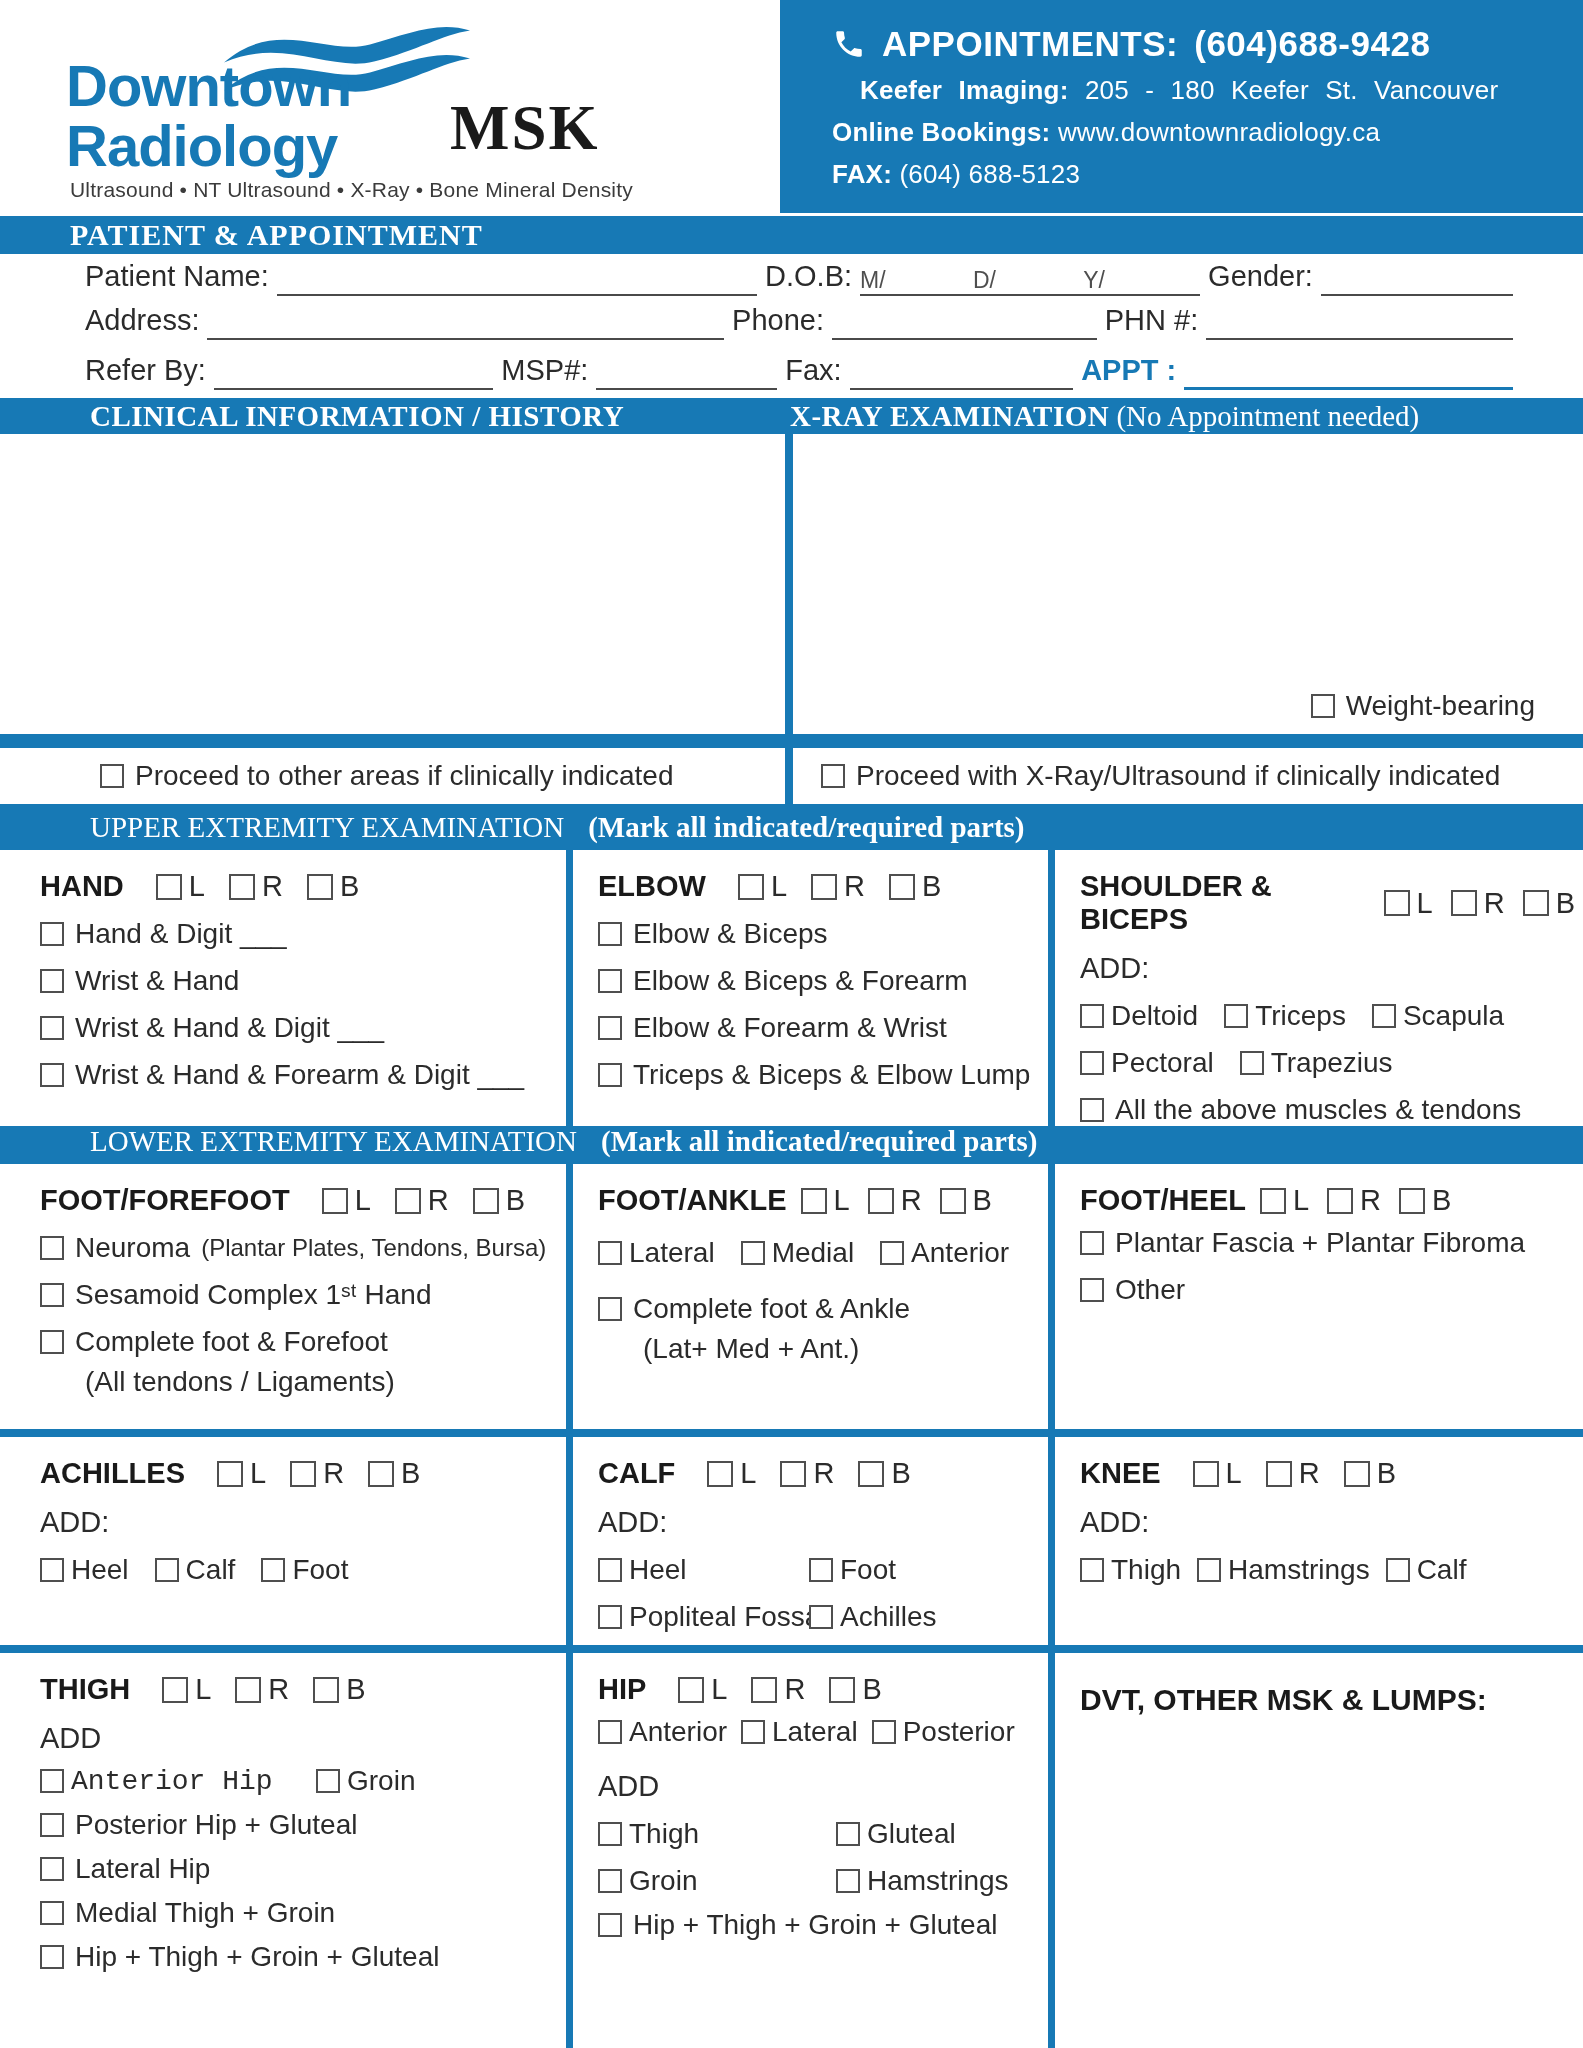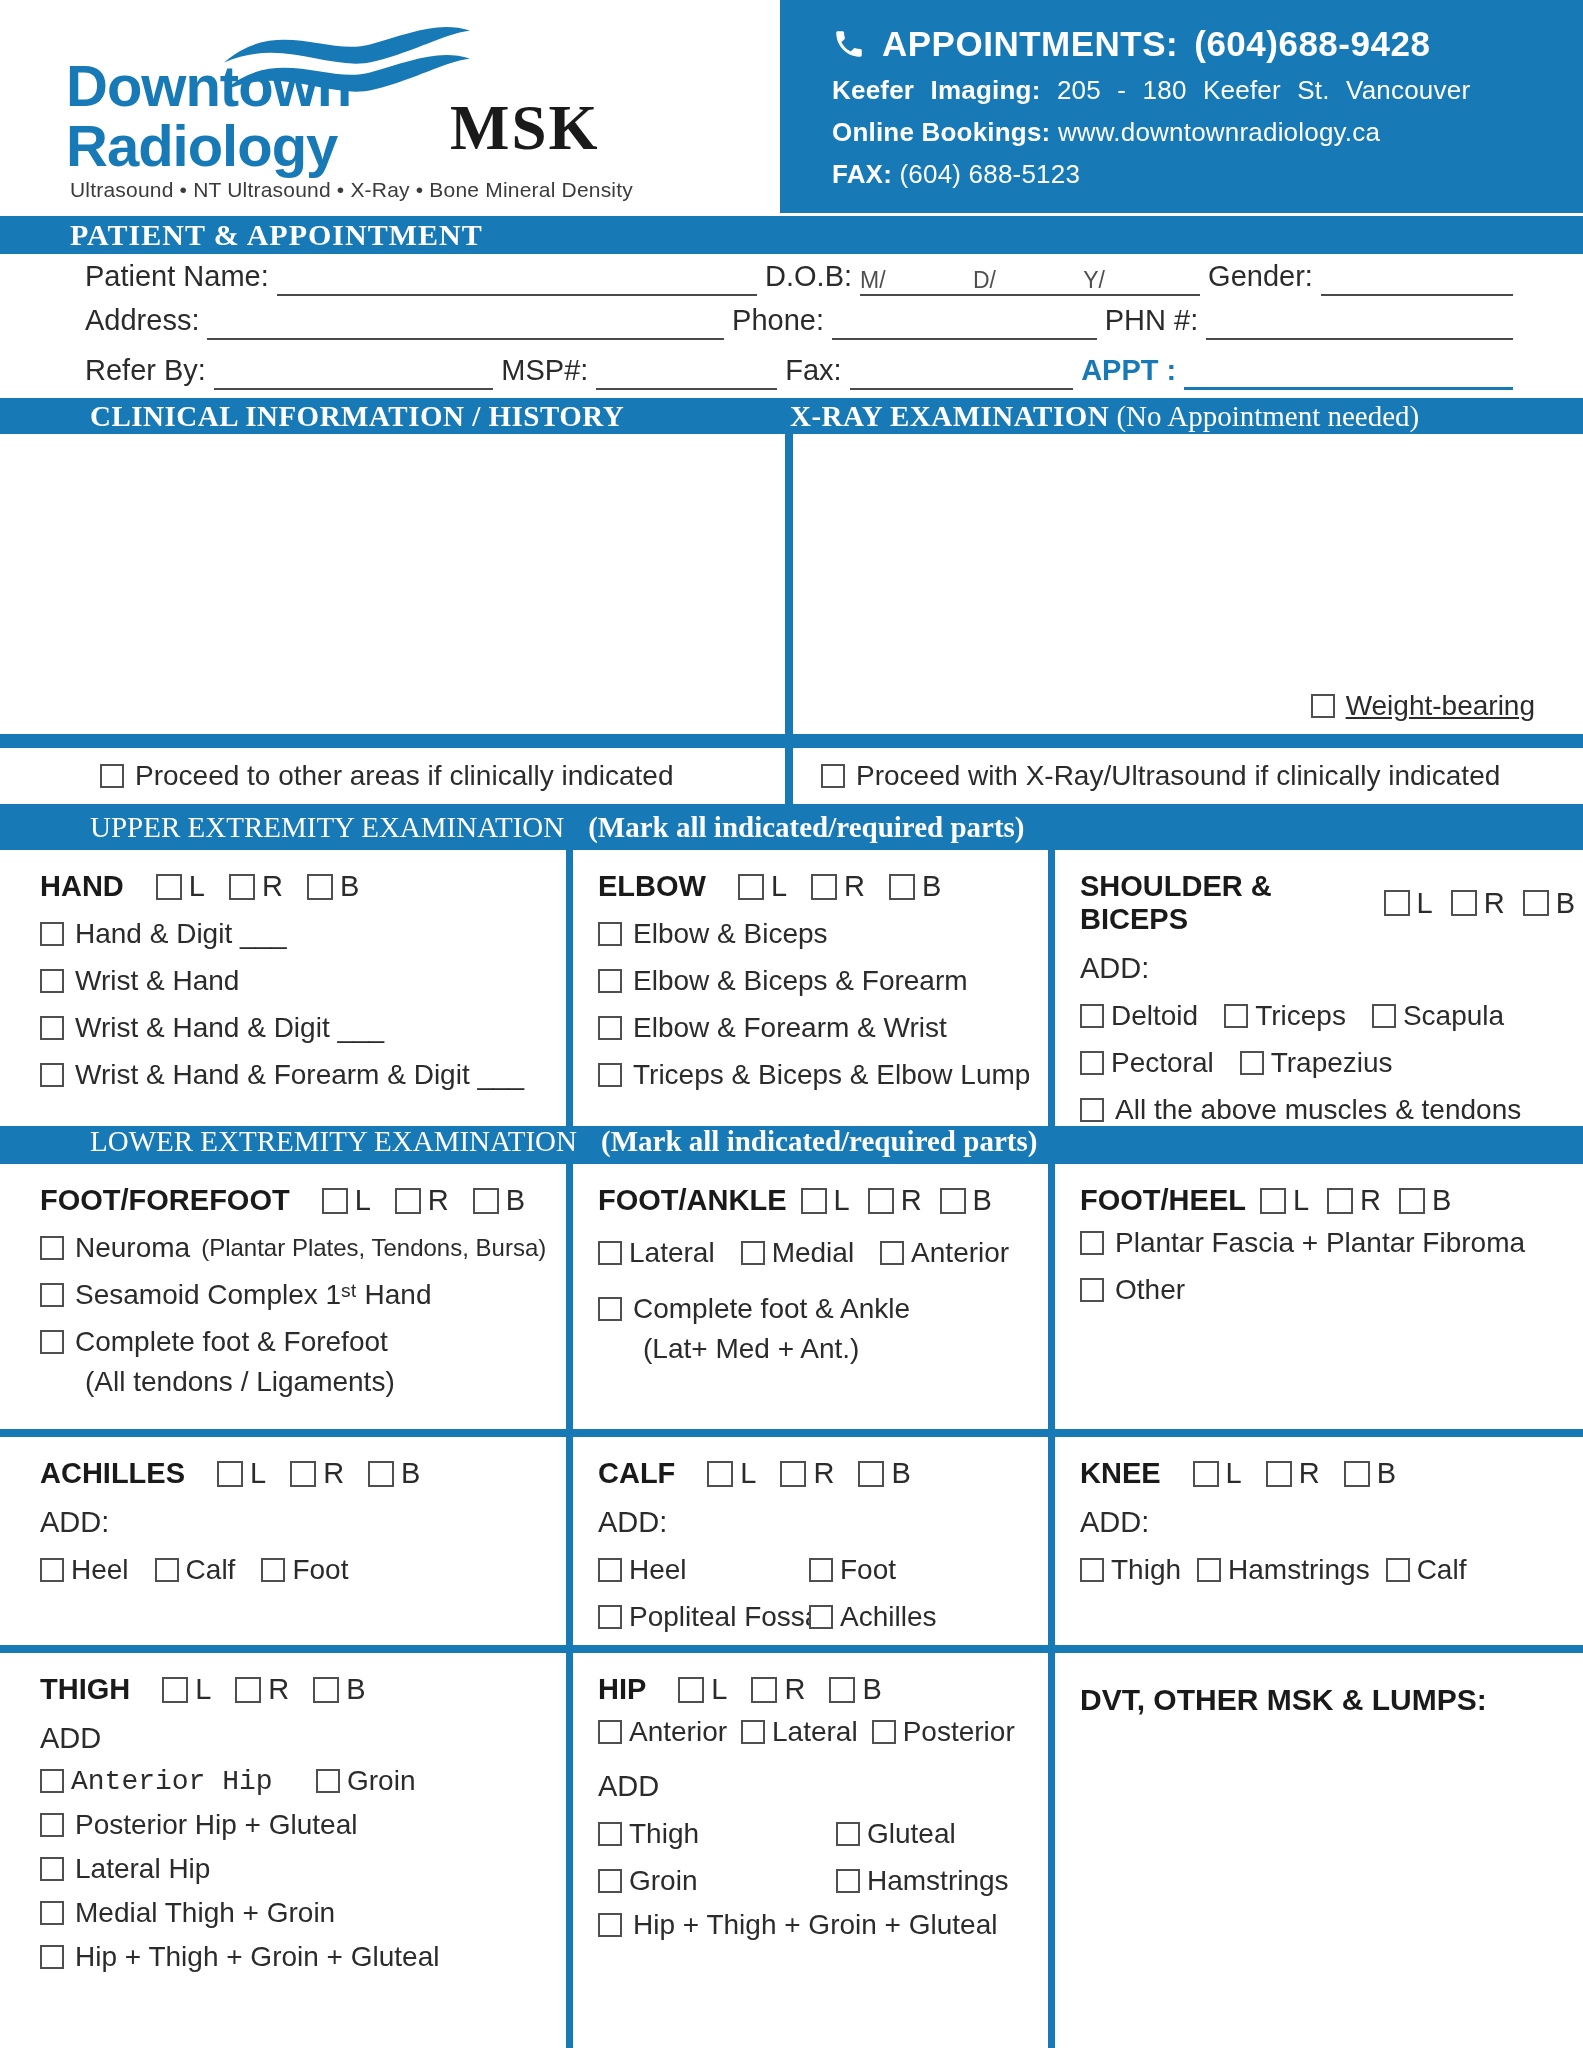--- a/index.html
+++ b/index.html
@@ -19,21 +19,21 @@
   .logo-text{position:absolute;left:66px;top:56px;color:var(--blue);font-weight:bold;
     font-size:58px;line-height:60px;letter-spacing:-1px;}
   .msk{position:absolute;left:450px;top:92px;font-family:"Liberation Serif",serif;
     font-weight:bold;font-size:63px;color:#1a1a1a;letter-spacing:2px;}
   .tagline{position:absolute;left:70px;top:178px;font-size:21px;color:#3b3b3b;letter-spacing:.2px;}
   .h-right{flex:1;background:var(--blue);color:#fff;padding:24px 40px 0 52px;}
   .appt-line{display:flex;align-items:center;gap:16px;font-size:35px;font-weight:bold;letter-spacing:.5px;}
   .phone-icon{width:34px;height:34px;flex:0 0 auto;}
   .h-info{font-size:26px;margin-top:11px;letter-spacing:.2px;}
   .h-info .b{font-weight:bold;}
-  .keefer{word-spacing:9px;}
+  .keefer{word-spacing:9px;margin-left:28px;}
 
   .sep{height:3px;background:#fff;}
 
   
   .bar{background:var(--blue);color:#fff;font-family:"Liberation Serif",serif;display:flex;align-items:center;}
   .bar-patient{height:38px;font-size:30px;font-weight:bold;padding-left:70px;letter-spacing:1px;}
   .bar-clin{height:36px;position:relative;font-size:29px;}
   .bar-clin .lt{position:absolute;left:90px;font-weight:bold;letter-spacing:.5px;}
   .bar-clin .rt{position:absolute;left:790px;}
   .bar-clin .rt .b{font-weight:bold;letter-spacing:.5px;}
@@ -52,21 +52,21 @@
     width:340px;font-size:23px;color:#4f4f4f;}
   .dob-ln .sp1{flex:1.1;} .dob-ln .sp2{flex:1.1;} .dob-ln .sp3{flex:1.2;}
   .appt-lbl{color:var(--blue);font-weight:bold;padding-bottom:3px;white-space:nowrap;}
   .ln-blue{border-bottom:3px solid var(--blue);height:32px;}
 
   
   .two-col{display:grid;grid-template-columns:785px 8px 790px;}
   .vdiv{background:var(--blue);}
   .clin-body{height:300px;}
   .clin-right{position:relative;}
-  .weight{position:absolute;right:48px;bottom:12px;text-decoration:underline;}
+  .weight{position:absolute;right:48px;bottom:12px;}
   .thinbar{height:14px;background:var(--blue);}
   .proceed-row{height:56px;}
   .proceed-row .cell{display:flex;align-items:center;}
   .pl-left{padding-left:100px;}
   .pl-right{padding-left:28px;}
 
   
   .three-col{display:grid;grid-template-columns:566px 7px 475px 7px 528px;}
   .upper-body{height:268px;}
   .low-r1{height:265px;}

